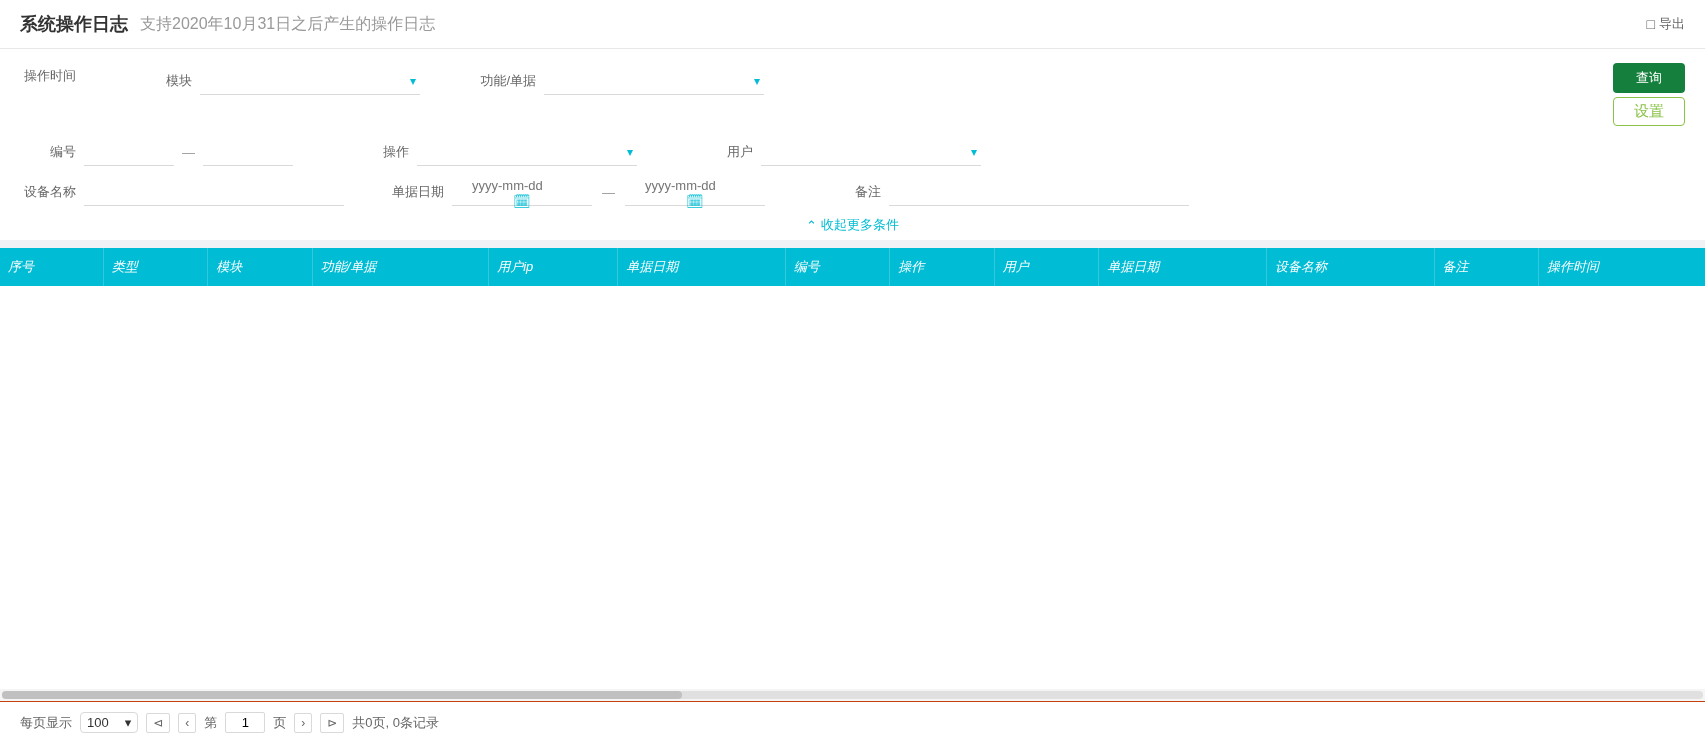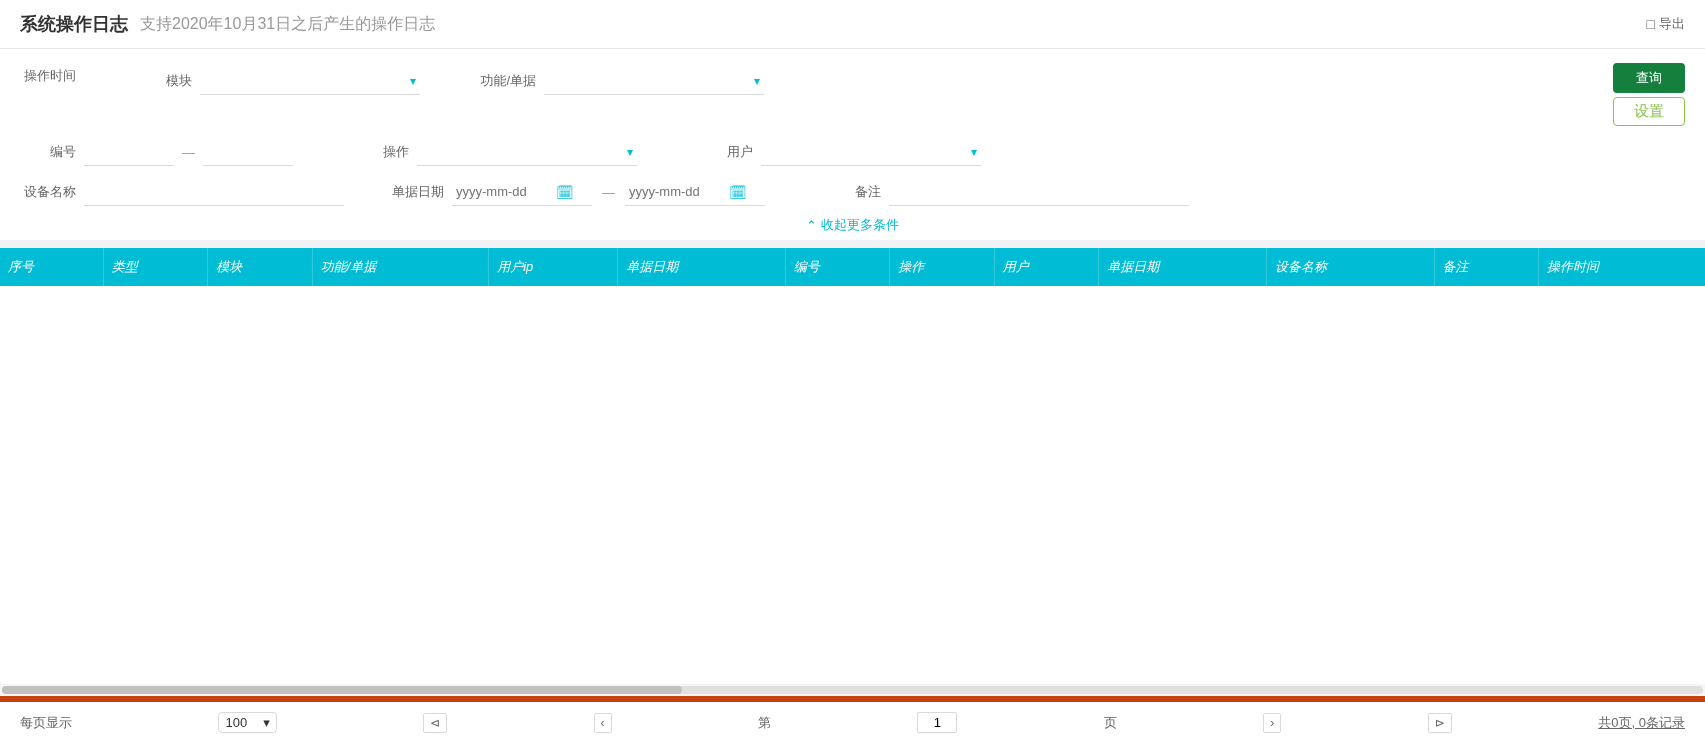--- a/index.html
+++ b/index.html
@@ -79,20 +79,21 @@
       outline: none; font-size: 13px; background: transparent;
     }
     .num-sep { color: #999; padding: 0 8px; }
 
     
     .date-input-wrap {
       display: flex; align-items: center;
       border-bottom: 1px solid #d9d9d9;
       min-width: 140px; height: 28px;
       padding: 0 4px;
+      flex-direction: column;
     }
     .date-input {
       border: none; outline: none;
       font-size: 13px; color: #bbb; background: transparent;
       width: 100px;
     }
     .cal-icon { color: #00bcd4; font-size: 14px; cursor: pointer; }
 
     
     .collapse-row {
@@ -134,43 +135,43 @@
     .scrollbar-thumb {
       position: absolute; left: 0; top: 0;
       width: 40%; height: 8px;
       background: #c0c0c0; border-radius: 4px;
     }
 
     
     .pagination-bar {
       background: #fff;
       padding: 10px 20px;
-      display: flex; align-items: center; justify-content: space-between;
+      display: flex; align-items: center; justify-content: flex-start;
       gap: 8px;
-      border-top: 6px solid #c2410c;
+      border-top: 1px solid #c2410c;
       font-size: 13px; color: #666;
     }
     .page-size-select {
       border: 1px solid #d9d9d9; border-radius: 4px;
       padding: 2px 6px; font-size: 13px;
       color: #333; background: #fff;
       display: flex; align-items: center; gap: 16px;
       cursor: pointer;
     }
     .page-nav-btn {
       border: 1px solid #d9d9d9; background: #fff;
       padding: 2px 6px; cursor: pointer; border-radius: 2px;
       color: #666; font-size: 12px;
     }
     .page-input {
       border: 1px solid #d9d9d9; border-radius: 2px;
       width: 40px; text-align: center; padding: 2px;
       font-size: 13px;
     }
-    .page-total { color: #666; text-decoration: underline; }
+    .page-total { color: #666; }
     .ml8 { margin-left: 8px; }
 
     .filter-section {
       background: #fff;
       padding: 0 20px;
     }
   </style>
 </head>
 <body>
 

